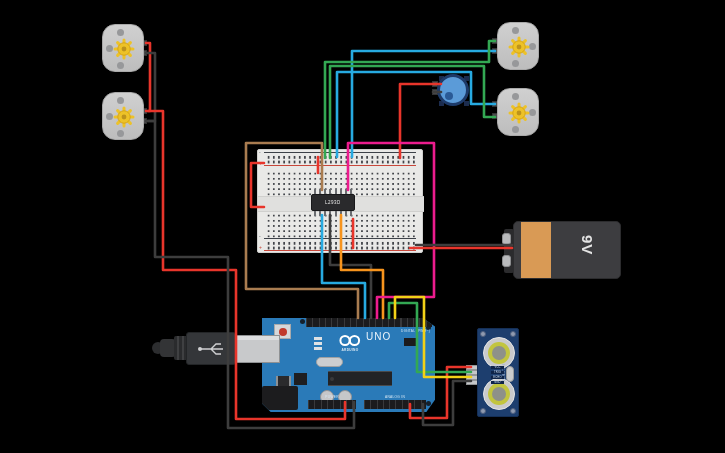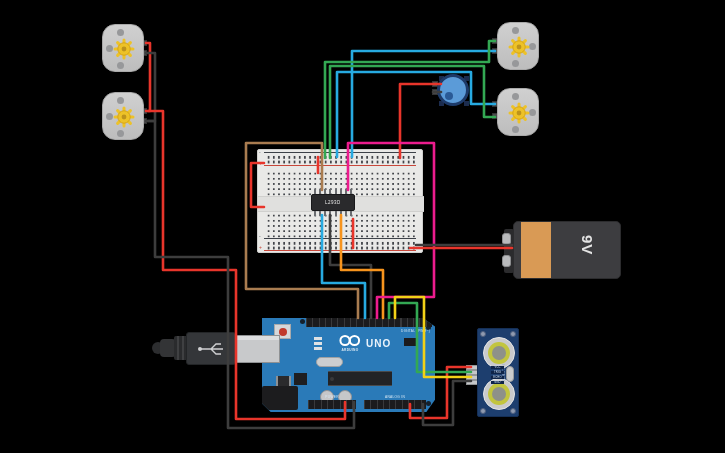--- a/index.html
+++ b/index.html
@@ -198,21 +198,21 @@
 
     <div class="led" style="left:52px;top:19px;"></div>
     <div class="led" style="left:52px;top:24px;"></div>
     <div class="led" style="left:52px;top:29px;"></div>
 
     <svg width="24" height="13" style="position:absolute;left:76px;top:16px;">
       <circle cx="7" cy="6.5" r="4.6" fill="none" stroke="#ffffff" stroke-width="2"></circle>
       <circle cx="16.5" cy="6.5" r="4.6" fill="none" stroke="#ffffff" stroke-width="2"></circle>
     </svg>
     <div class="tinylabel" style="left:74px;top:30px;width:28px;text-align:center;font-weight:bold;">ARDUINO</div>
-    <div style="position:absolute;left:104px;top:20px;color:#eaf3fb;font-size:10px;letter-spacing:1px;font-weight:bold;">UNO</div>
+    <div style="position:absolute;left:104px;top:13px;color:#eaf3fb;font-size:10px;letter-spacing:1px;">UNO</div>
 
     <div style="position:absolute;left:142px;top:20px;width:12px;height:8px;background:#1b1b1d;"></div>
 
     <div style="position:absolute;left:54px;top:39px;width:27px;height:10px;background:#ccced0;border:1px solid #9fa1a3;border-radius:5px;box-sizing:border-box;"></div>
     <div style="position:absolute;left:32px;top:55px;width:13px;height:12px;background:#1e1e20;"></div>
     <div style="position:absolute;left:14px;top:58px;width:15px;height:12px;background:#2a2a2c;border-left:2px solid #8e9092;border-right:2px solid #8e9092;box-sizing:border-box;"></div>
 
     <div style="position:absolute;left:66px;top:53px;width:64px;height:15px;background:#222326;border-radius:1px;border-top:1px solid #4a4a4c;border-bottom:1px solid #4a4a4c;box-sizing:border-box;">
       <div style="position:absolute;left:2px;top:5px;width:4px;height:4px;border-radius:50%;background:#39393b;"></div>
     </div>

